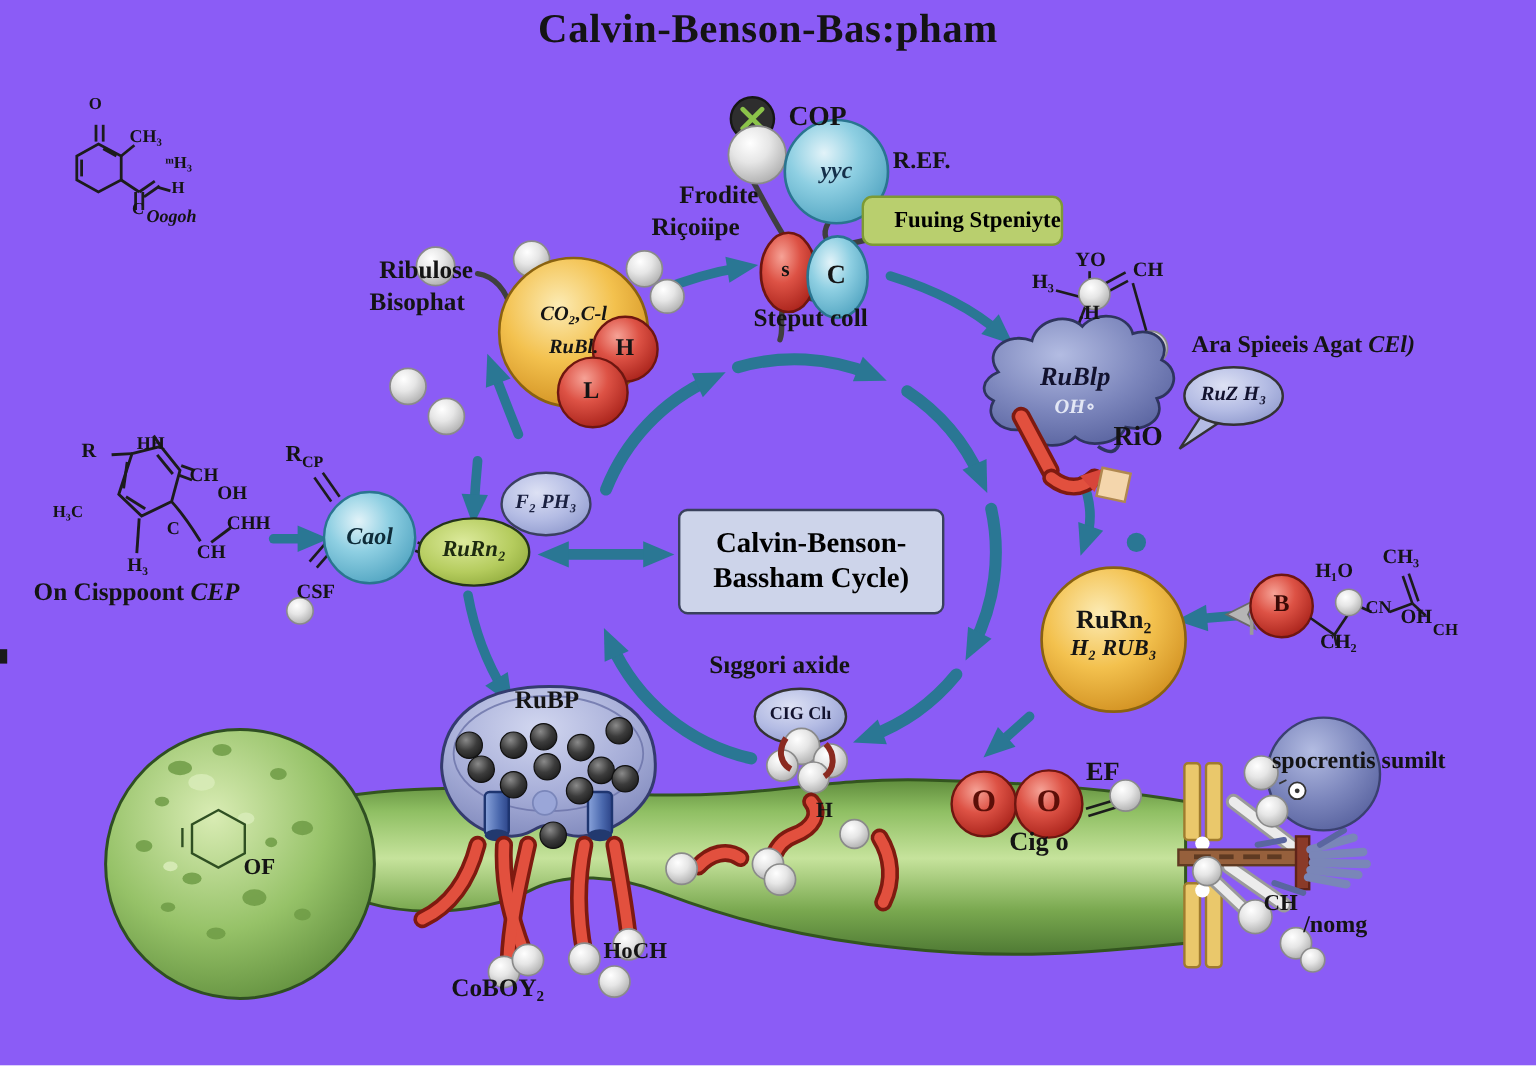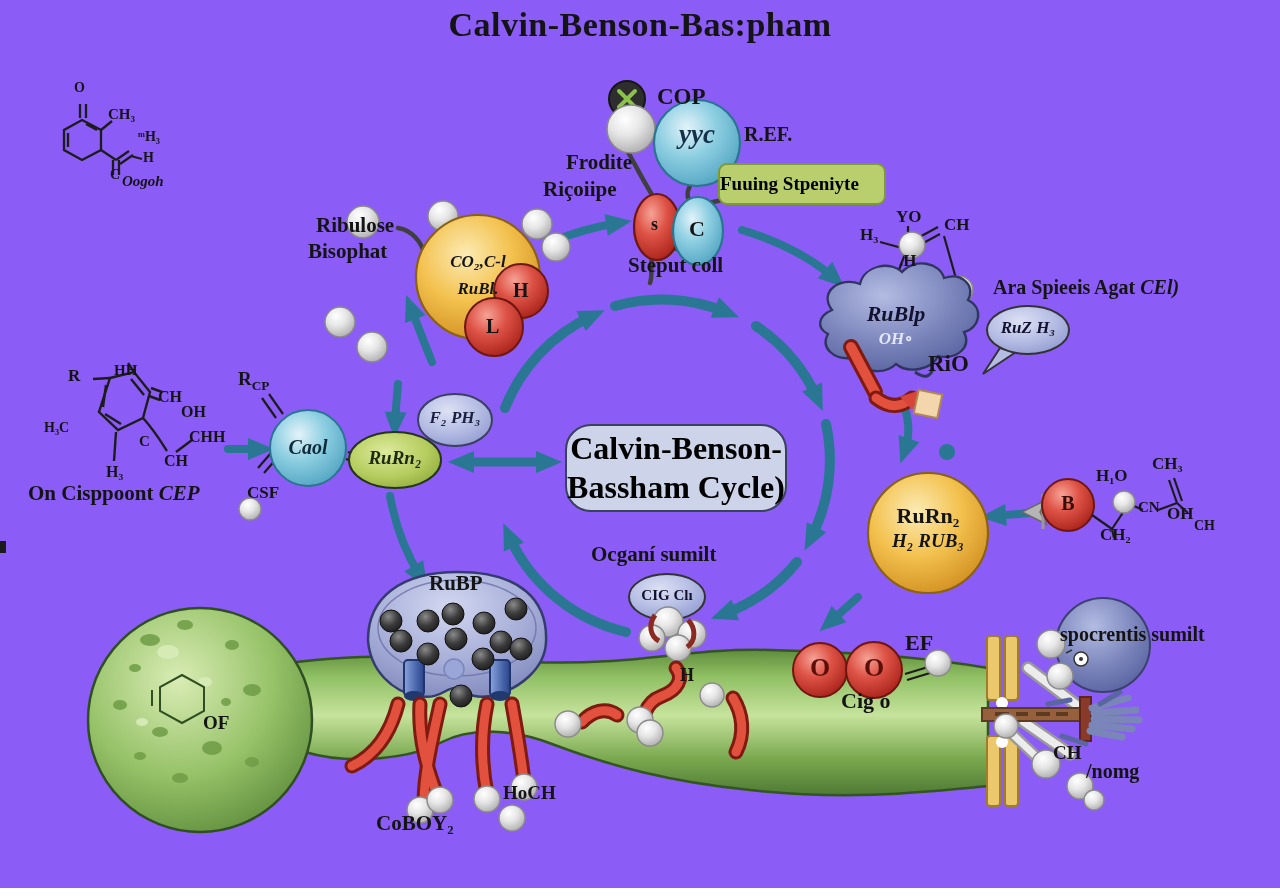--- a/index.html
+++ b/index.html
@@ -5,24 +5,24 @@
   html,body{margin:0;padding:0;background:#fff;}
   #stage{position:relative;width:1280px;height:888px;background:#8b5cf6;overflow:hidden;
          font-family:"Liberation Serif","DejaVu Serif",serif;}
   .lbl{position:absolute;font-weight:bold;color:#141414;white-space:nowrap;line-height:1.1;}
   .it{font-style:italic;}
   .ctr{text-align:center;}
   #title{left:0;right:0;top:6px;text-align:center;font-size:34px;letter-spacing:.5px;}
   #svgRoot{position:absolute;left:0;top:0;}
   .box{position:absolute;box-sizing:border-box;}
   #greenBox{left:718px;top:163px;width:168px;height:42px;background:#b9cf6e;border:2.5px solid #7d9a34;
-            border-radius:9px;display:flex;align-items:center;justify-content:flex-start;font-size:19px;font-weight:bold;}
+            border-radius:9px;display:flex;align-items:center;justify-content:flex-end;font-size:19px;font-weight:bold;}
   #cycleBox{left:565px;top:424px;width:222px;height:88px;background:#cdd4ea;border:2.5px solid #39415c;
-            border-radius:26px;display:flex;flex-direction:column;align-items:center;justify-content:center;
-            font-size:32px;font-weight:bold;line-height:1.22;}
+            border-radius:8px;display:flex;flex-direction:column;align-items:center;justify-content:center;
+            font-size:24px;font-weight:bold;line-height:1.22;}
   .sub{font-size:70%;vertical-align:sub;}
 </style>
 </head>
 <body>
 
 <div id="stage">
 
 <svg id="svgRoot" width="1280" height="896" viewBox="0 0 1280 896">
 <defs>
   <radialGradient id="gBlue" cx="38%" cy="32%" r="75%">
@@ -411,21 +411,21 @@
 <div class="lbl" style="left:110px;top:167px;font-size:14px;">C</div>
 <div class="lbl it" style="left:122px;top:173px;font-size:15px;">Oogoh</div>
 
 <div class="lbl" style="left:657px;top:84px;font-size:23px;">COP</div>
 <div class="lbl" style="left:744px;top:123px;font-size:20px;">R.EF.</div>
 <div class="lbl" style="left:566px;top:151px;font-size:21px;">Frodite</div>
 <div class="lbl" style="left:543px;top:178px;font-size:21px;">Riçoiipe</div>
 <div id="greenBox" class="box">
       <span>Fuuing Stpeniyte</span>
     </div>
-<div class="lbl it ctr" style="left:672px;top:120px;width:50px;font-size:27px;color:#15304a;">yyc</div>
+<div class="lbl it ctr" style="left:672px;top:131px;width:50px;font-size:20px;color:#15304a;">yyc</div>
 <div class="lbl" style="left:651px;top:215px;font-size:18px;">s</div>
 <div class="lbl" style="left:689px;top:217px;font-size:22px;">C</div>
 <div class="lbl" style="left:628px;top:254px;font-size:21px;">Steput coll</div>
 
 <div class="lbl" style="left:316px;top:214px;font-size:21px;">Ribulose</div>
 <div class="lbl" style="left:308px;top:240px;font-size:21px;">Bisophat</div>
 <div class="lbl it ctr" style="left:430px;top:253px;width:96px;font-size:17px;">CO₂,C-l</div>
 <div class="lbl it ctr" style="left:430px;top:280px;width:96px;font-size:17px;">RuBl.</div>
 <div class="lbl" style="left:513px;top:279px;font-size:20px;">H</div>
 <div class="lbl" style="left:486px;top:315px;font-size:20px;">L</div>
@@ -464,21 +464,21 @@
 <div class="lbl ctr" style="left:868px;top:504px;width:120px;font-size:22px;">RuRn₂</div>
 <div class="lbl it ctr" style="left:868px;top:531px;width:120px;font-size:19px;">H₂ RUB₃</div>
 <div class="lbl ctr" style="left:1058px;top:492px;width:20px;font-size:20px;color:#3a0a05;">B</div>
 <div class="lbl" style="left:1096px;top:467px;font-size:17px;">H₁O</div>
 <div class="lbl" style="left:1152px;top:455px;font-size:17px;">CH₃</div>
 <div class="lbl" style="left:1138px;top:499px;font-size:15px;">CN</div>
 <div class="lbl" style="left:1167px;top:505px;font-size:17px;">OH</div>
 <div class="lbl" style="left:1194px;top:518px;font-size:14px;">CH</div>
 <div class="lbl" style="left:1100px;top:526px;font-size:17px;">CH₂</div>
 
-<div class="lbl" style="left:591px;top:543px;font-size:21px;">Ocganí sumilt</div>
+<div class="lbl" style="left:591px;top:543px;font-size:21px;">Sıggori axide</div>
 <div class="lbl ctr" style="left:630px;top:587px;width:74px;font-size:15px;color:#12122e;">CIG Clı</div>
 
 <div class="lbl" style="left:429px;top:572px;font-size:21px;">RuBP</div>
 <div class="lbl" style="left:203px;top:689px;font-size:19px;margin-top:24px;">OF</div>
 <div class="lbl" style="left:680px;top:666px;font-size:18px;">H</div>
 <div class="lbl ctr" style="left:808px;top:654px;width:24px;font-size:26px;color:#5c0f08;">O</div>
 <div class="lbl ctr" style="left:862px;top:654px;width:24px;font-size:26px;color:#5c0f08;">O</div>
 <div class="lbl" style="left:905px;top:631px;font-size:22px;">EF</div>
 <div class="lbl" style="left:841px;top:689px;font-size:22px;text-align:right;">Cig o</div>
 <div class="lbl" style="left:503px;top:783px;font-size:19px;">HoCH</div>

